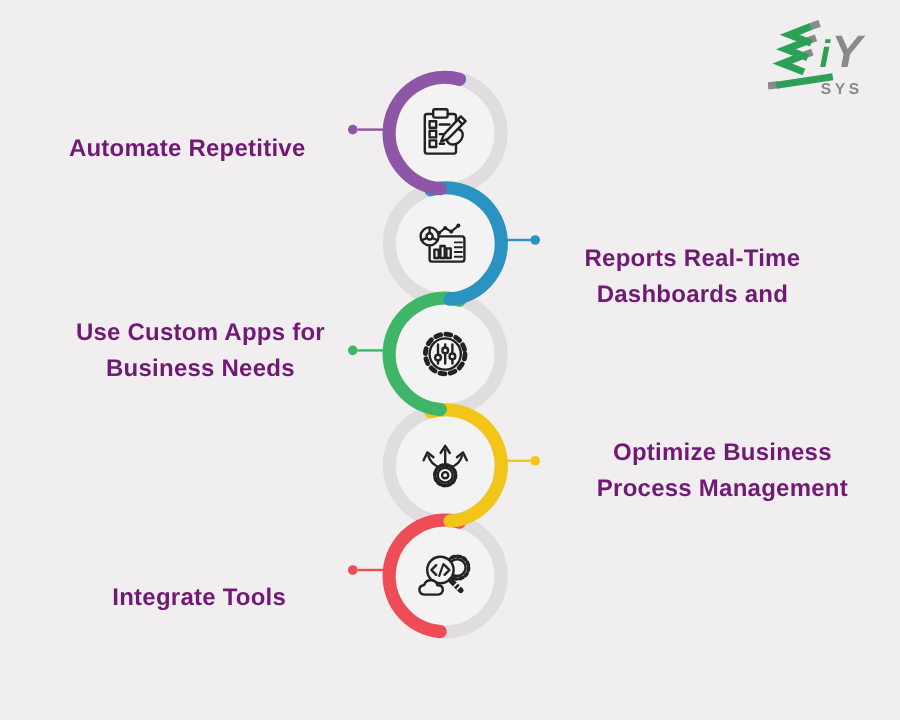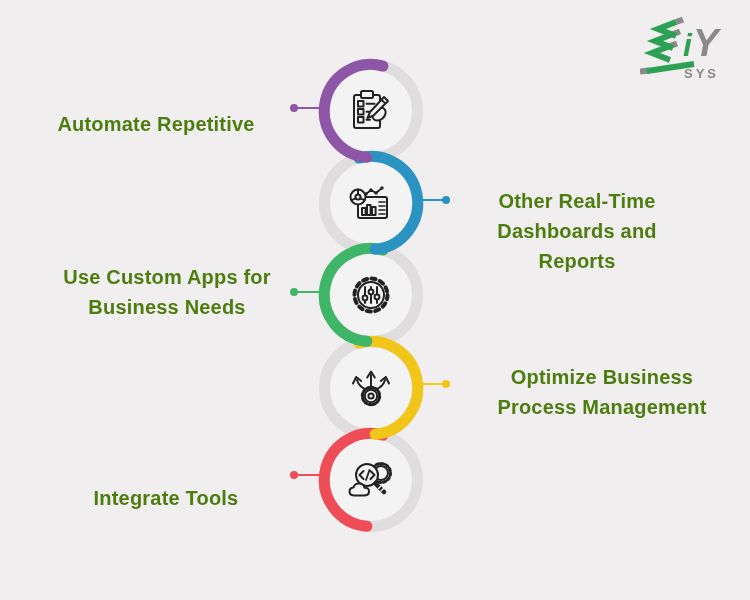--- a/index.html
+++ b/index.html
@@ -5,21 +5,21 @@
   html,body{margin:0;padding:0;}
   body{
     width:750px;height:600px;position:relative;overflow:hidden;
     background:#f0eeee;
     font-family:"Liberation Sans", sans-serif;
   }
   #stage{position:absolute;left:0;top:0;}
   .label{
     position:absolute;transform:translate(-50%,-50%);
     text-align:center;font-size:20px;font-weight:700;line-height:30px;
-    color:#4d7c0f;white-space:nowrap;letter-spacing:.2px;
+    color:#701a75;white-space:nowrap;letter-spacing:.2px;
   }
   .logo{position:absolute;left:640px;top:14px;}
 </style>
 </head>
 <body>
 
 <svg id="stage" width="750" height="600" viewBox="0 0 750 600">
 
   <g fill="#f4f3f3" stroke="#dfdddd" stroke-width="11">
     <circle cx="371" cy="111" r="46.5"></circle>
@@ -129,23 +129,22 @@
   <text x="43" y="42" font-size="32" font-weight="bold" font-style="italic" fill="#2ca155" font-family="Liberation Sans, sans-serif">i</text>
   <text x="53" y="42" font-size="38" font-weight="bold" font-style="italic" fill="#8a8a8a" font-family="Liberation Sans, sans-serif">Y</text>
   <text x="44" y="64" font-size="13" font-weight="bold" letter-spacing="3" fill="#8a8a8a" font-family="Liberation Sans, sans-serif">SYS</text>
 </svg>
 
 <div class="label" style="left:156px;top:124px">
   <div>Automate Repetitive</div>
 </div>
 
 <div class="label" style="left:577px;top:231px">
-  <div>Other Real-Time</div>
+  <div>Reports Real-Time</div>
   <div>Dashboards and</div>
-  <div>Reports</div>
 </div>
 
 <div class="label" style="left:167px;top:292px">
   <div>Use Custom Apps for</div>
   <div>Business Needs</div>
 </div>
 
 <div class="label" style="left:602px;top:392px">
   <div>Optimize Business</div>
   <div>Process Management</div>

